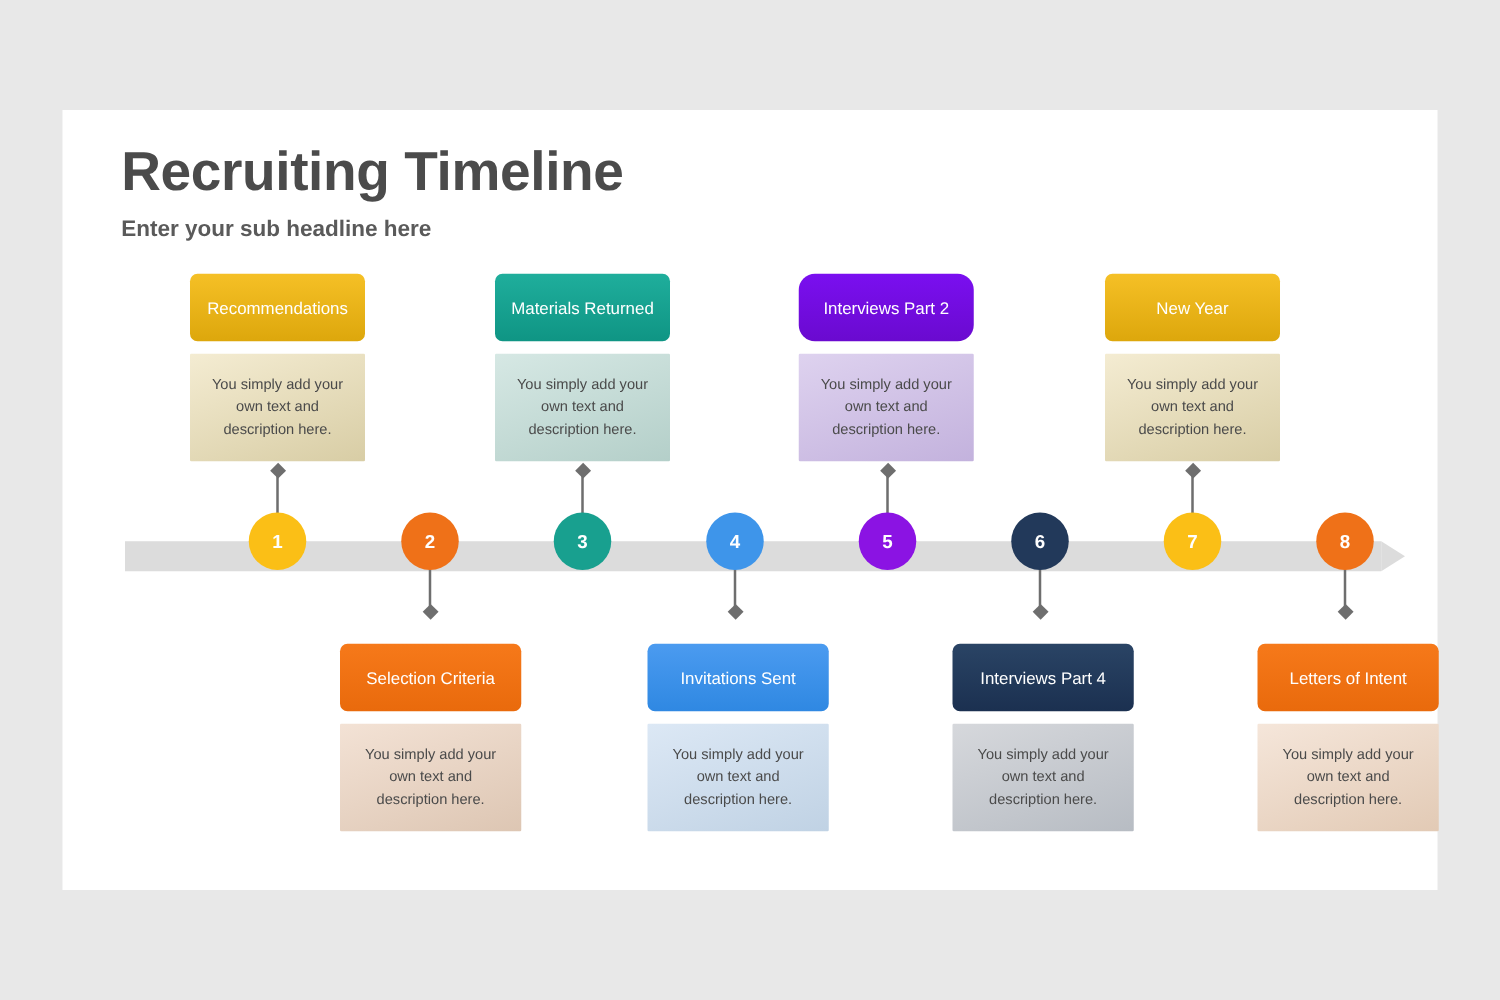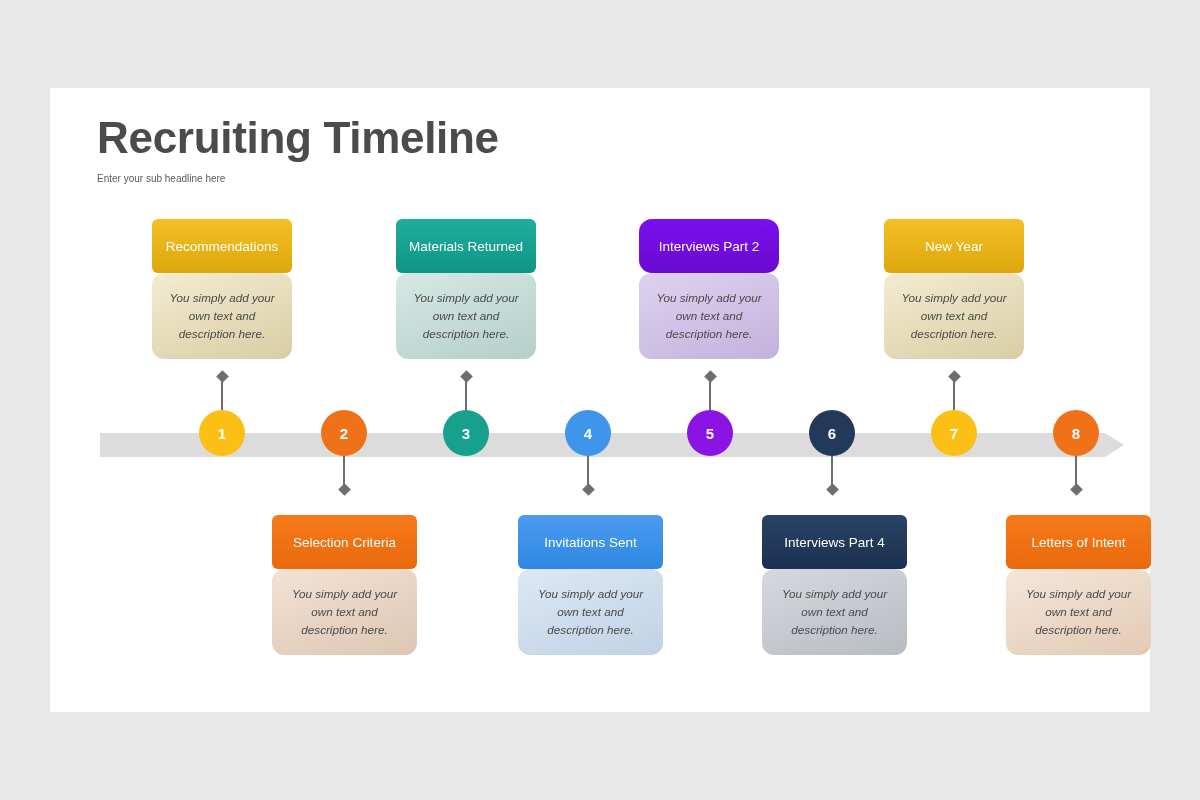--- a/index.html
+++ b/index.html
@@ -36,22 +36,22 @@
   #page-title {
     font-size: 44px;
     font-weight: 700;
     color: #4b4b4b;
     letter-spacing: -0.3px;
     line-height: 1.12;
     white-space: nowrap;
   }
   #page-subtitle {
     margin-top: 11px;
-    font-size: 10px;
-    font-weight: 400;
+    font-size: 18px;
+    font-weight: 700;
     color: #5a5a5a;
     white-space: nowrap;
   }
 
   
   #timeline-bar {
     position: absolute;
     left: 50px;
     top: 345px;
     width: 1005px;
@@ -118,31 +118,31 @@
     align-items: center;
     justify-content: center;
     color: #ffffff;
     font-size: 13.5px;
     font-weight: 400;
     text-align: center;
     padding: 6px 6px;
     white-space: nowrap;
   }
   .step-body {
+    margin-top: 10px;
     height: 86px;
-    border-radius: 12px;
+    border-radius: 1px;
     display: flex;
     align-items: center;
     justify-content: center;
     padding: 6px 11px;
     text-align: center;
     font-size: 11.7px;
     line-height: 1.52;
     color: #4a4a4a;
-    font-style: italic;
   }
 
   .card-top    { top: 131px; width: 140px; }
   .card-bottom { top: 427px; width: 145px; }
 </style>
 </head>
 <body>
 
 <div id="slide">
 

